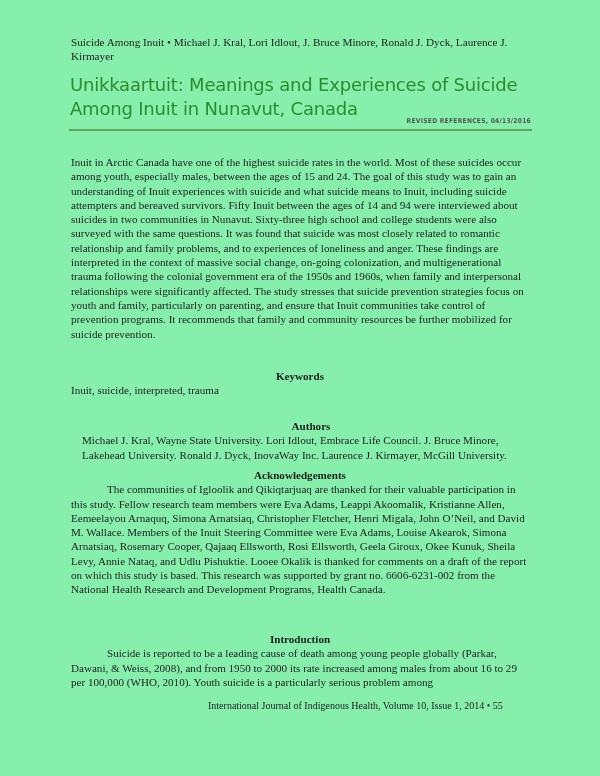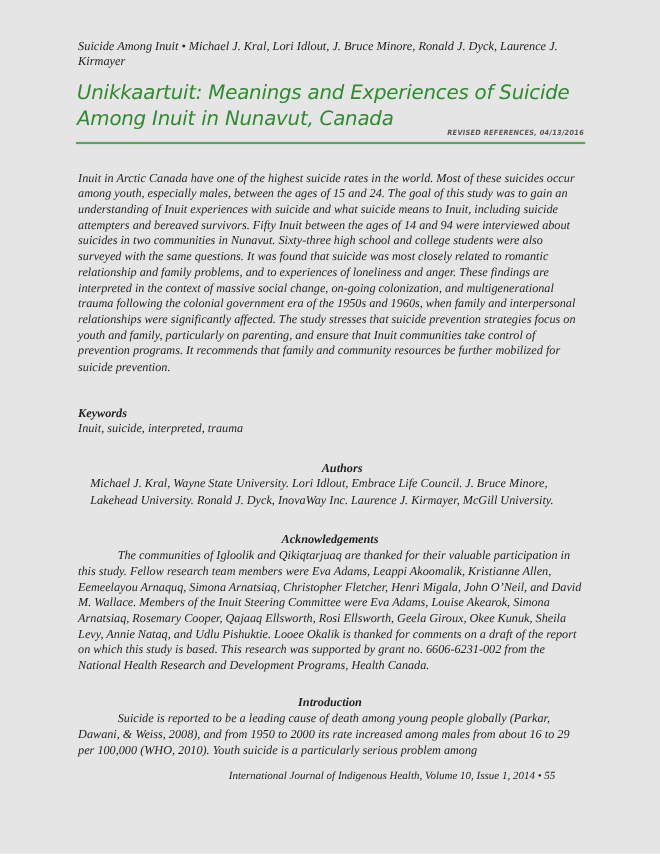--- a/index.html
+++ b/index.html
@@ -1,30 +1,30 @@
 <!DOCTYPE html>
 <html><head>
 <meta charset="utf-8">
 <style>
   html, body { margin: 0; padding: 0; background: #ffffff; }
   body { width: 600px; height: 776px; position: relative; overflow: hidden;
          font-family: "Liberation Serif", "DejaVu Serif", serif; color: #1a1a1a; }
-  .page { position: absolute; left: 0; top: 0; width: 600px; height: 776px; background: #e5e5e5; font-style: italic; }
+  .page { position: absolute; left: 0; top: 0; width: 600px; height: 776px; background: #86efac; }
   .running-head { position: absolute; left: 71px; top: 35px; width: 460px;
                   font-size: 11.2px; line-height: 14px; color: #222; }
   .title { position: absolute; left: 70px; top: 73px; width: 470px;
            font-family: "DejaVu Sans", "Liberation Sans", sans-serif;
            font-size: 18px; line-height: 24px; color: #2e8b2e; letter-spacing: -0.2px; }
   .revised { position: absolute; right: 69px; top: 117px;
              font-family: "DejaVu Sans Condensed", "DejaVu Sans", sans-serif;
              font-size: 6.6px; font-weight: bold; letter-spacing: 0.3px; color: #555; }
   .rule { position: absolute; left: 69px; top: 129px; width: 463px; height: 2px; background: #5aa65a; }
   .body { position: absolute; left: 71px; width: 458px; font-size: 11.1px; line-height: 14.3px; color: #1e1e1e; }
   .heading { text-align: center; font-weight: bold; font-size: 11.1px; line-height: 14.3px; }
-  .heading-left { font-weight: bold; font-size: 11.1px; line-height: 14.3px; }
+  .heading-left { font-weight: bold; font-size: 11.1px; line-height: 14.3px; text-align: center; }
   .para { margin: 0; }
   .indent { text-indent: 36px; }
   .footer { position: absolute; left: 208px; top: 700px; font-size: 10px; color: #222; }
 </style>
 </head>
 <body>
 
 <div class="page">
 
   <div class="running-head">Suicide Among Inuit • Michael J. Kral, Lori Idlout, J. Bruce Minore, Ronald J. Dyck, Laurence J. Kirmayer</div>
@@ -42,21 +42,21 @@
   <section class="body" style="top:369px;">
     <div class="heading-left">Keywords</div>
     <p class="para">Inuit, suicide, interpreted, trauma</p>
   </section>
 
   <section class="body" style="top:419px;margin-left:11px;">
     <div class="heading">Authors</div>
     <p class="para">Michael J. Kral, Wayne State University. Lori Idlout, Embrace Life Council. J. Bruce Minore, Lakehead University. Ronald J. Dyck, InovaWay Inc. Laurence J. Kirmayer, McGill University.</p>
   </section>
 
-  <section class="body" style="top:484px;">
+  <section class="body" style="top:468px;">
     <div class="heading">Acknowledgements</div>
     <p class="para indent">The communities of Igloolik and Qikiqtarjuaq are thanked for their valuable participation in this study. Fellow research team members were Eva Adams, Leappi Akoomalik, Kristianne Allen, Eemeelayou Arnaquq, Simona Arnatsiaq, Christopher Fletcher, Henri Migala, John O’Neil, and David M. Wallace. Members of the Inuit Steering Committee were Eva Adams, Louise Akearok, Simona Arnatsiaq, Rosemary Cooper, Qajaaq Ellsworth, Rosi Ellsworth, Geela Giroux, Okee Kunuk, Sheila Levy, Annie Nataq, and Udlu Pishuktie. Looee Okalik is thanked for comments on a draft of the report on which this study is based. This research was supported by grant no. 6606-6231-002 from the National Health Research and Development Programs, Health Canada.</p>
   </section>
 
   <section class="body" style="top:632px;">
     <div class="heading">Introduction</div>
     <p class="para indent">Suicide is reported to be a leading cause of death among young people globally (Parkar, Dawani, &amp; Weiss, 2008), and from 1950 to 2000 its rate increased among males from about 16 to 29 per 100,000 (WHO, 2010). Youth suicide is a particularly serious problem among</p>
   </section>
 
   <div class="footer">International Journal of Indigenous Health, Volume 10, Issue 1, 2014 • 55</div>

